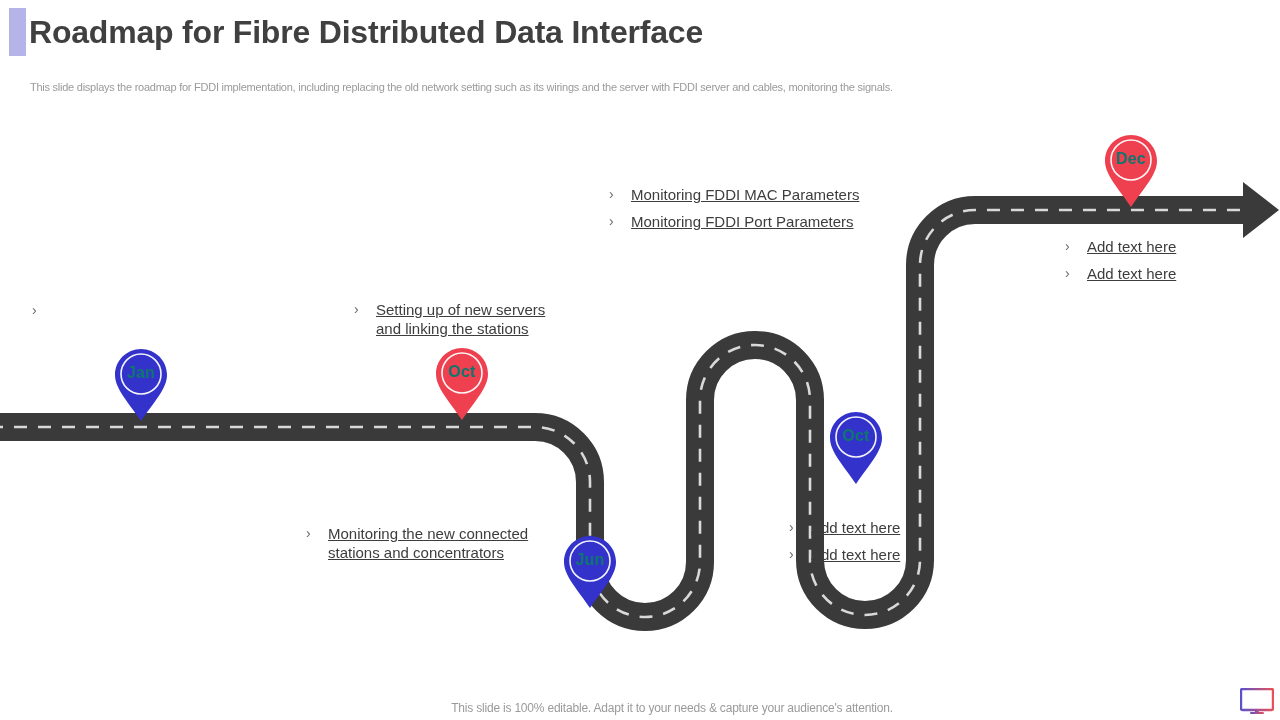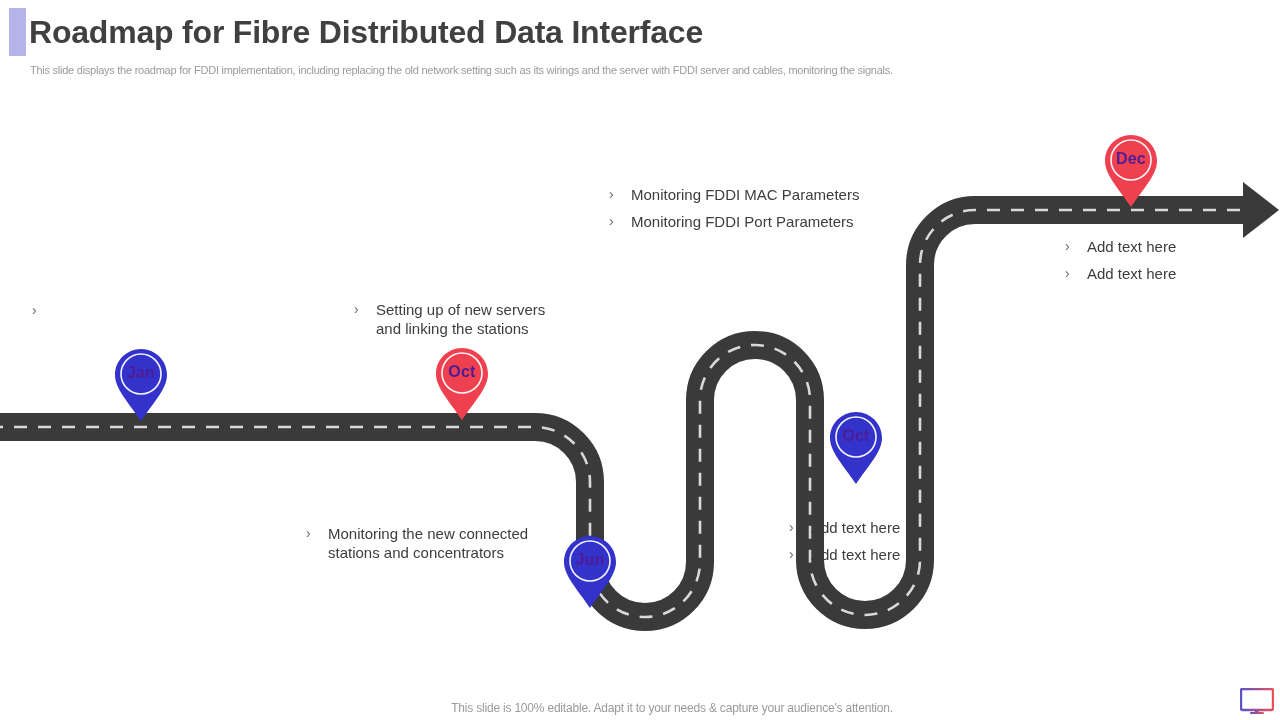--- a/index.html
+++ b/index.html
@@ -38,21 +38,21 @@
     font-size: 32px;
     font-weight: bold;
     color: #404040;
     letter-spacing: -0.2px;
     white-space: nowrap;
     line-height: 44px;
   }
   .page-subtitle {
     position: absolute;
     left: 30px;
-    top: 64px;
+    top: 81px;
     font-size: 11px;
     color: #9a9a9a;
     letter-spacing: -0.25px;
     white-space: nowrap;
   }
 
   
   .road-canvas {
     position: absolute;
     left: 0;
@@ -73,21 +73,21 @@
     position: absolute;
     left: 0;
     top: 0;
     width: 56px;
     height: 52px;
     display: flex;
     align-items: center;
     justify-content: center;
     font-size: 16px;
     font-weight: bold;
-    color: #4c1d95;
+    color: #0f766e;
     letter-spacing: 0.2px;
     pointer-events: none;
   }
 
   
   .textblock {
     position: absolute;
     color: #3d3d3d;
     font-size: 15px;
     line-height: 19px;
@@ -100,20 +100,21 @@
   .bullet-row:last-child { margin-bottom: 0; }
   .chev {
     color: #6b6b6b;
     font-size: 14px;
     line-height: 19px;
     width: 22px;
     flex: none;
   }
   .bullet-text {
     white-space: pre-line;
+    text-decoration: underline;
   }
 
   
   .footer-note {
     position: absolute;
     left: 0;
     top: 701px;
     width: 1280px;
     text-align: center;
     font-size: 12px;

